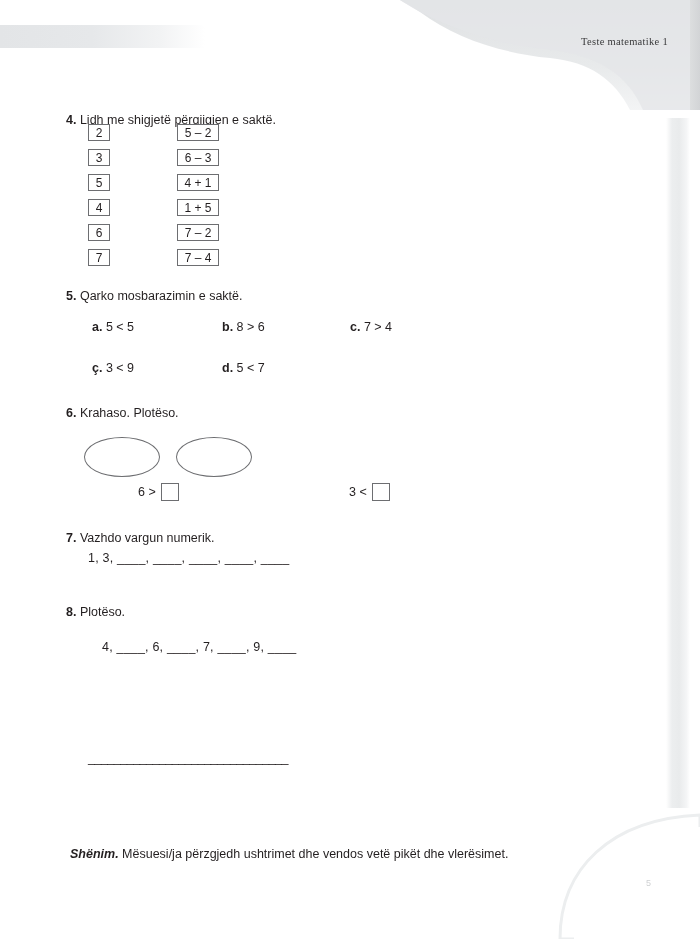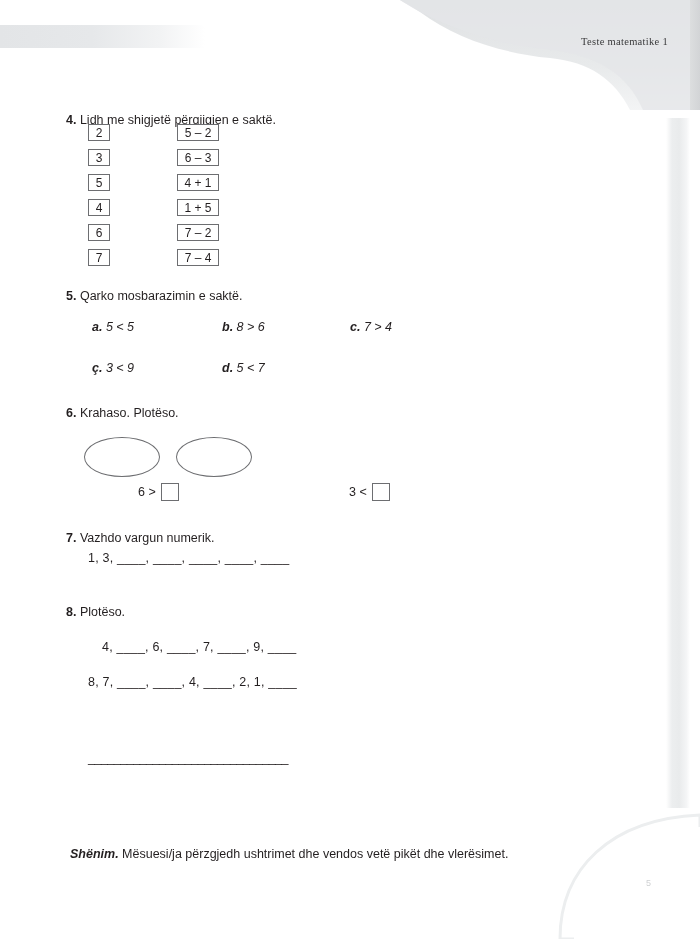--- a/index.html
+++ b/index.html
@@ -102,21 +102,21 @@
     color: #231f20;
     box-sizing: border-box;
   }
   .cell-left { width: 22px; }
   .cell-gap  { width: 67px; }
   .cell-right { width: 42px; }
 
   
   #ex5-prompt { left: 66px; top: 288px; }
   .opts { position: absolute; left: 92px; top: 320px; width: 420px; }
-  .opt-row { display: flex; height: 41px; font-style: italic; }
+  .opt-row { display: flex; height: 41px; }
   .opt {
     font-size: 12.5px;
     white-space: nowrap;
     color: #231f20;
   }
   .opt b { font-weight: bold; }
   .opt-a  { width: 130px; }
   .opt-b  { width: 128px; }
   .opt-c  { width: 120px; }
 
@@ -310,21 +310,20 @@
     <span class="num">7.</span>
     <span>Vazhdo vargun numerik.</span>
   </div>
   <div class="q" id="ex7-seq">1, 3, ____, ____, ____, ____, ____</div>
 
   <div class="q" id="ex8-prompt">
     <span class="num">8.</span>
     <span>Plotëso.</span>
   </div>
   <div class="q" id="ex8-seq1">4, ____, 6, ____, 7, ____, 9, ____</div>
-  <div class="q" id="ex8-seq2">8, 7, ____, ____, 4, ____, 2, 1, ____</div>
 
   <div id="ex9-line">_______________________________</div>
 
   <div id="note">
     <span class="note-lead">Shënim.</span><span> Mësuesi/ja përzgjedh ushtrimet dhe vendos vetë pikët dhe vlerësimet.</span>
   </div>
 
 </div>
 
 </body></html>

